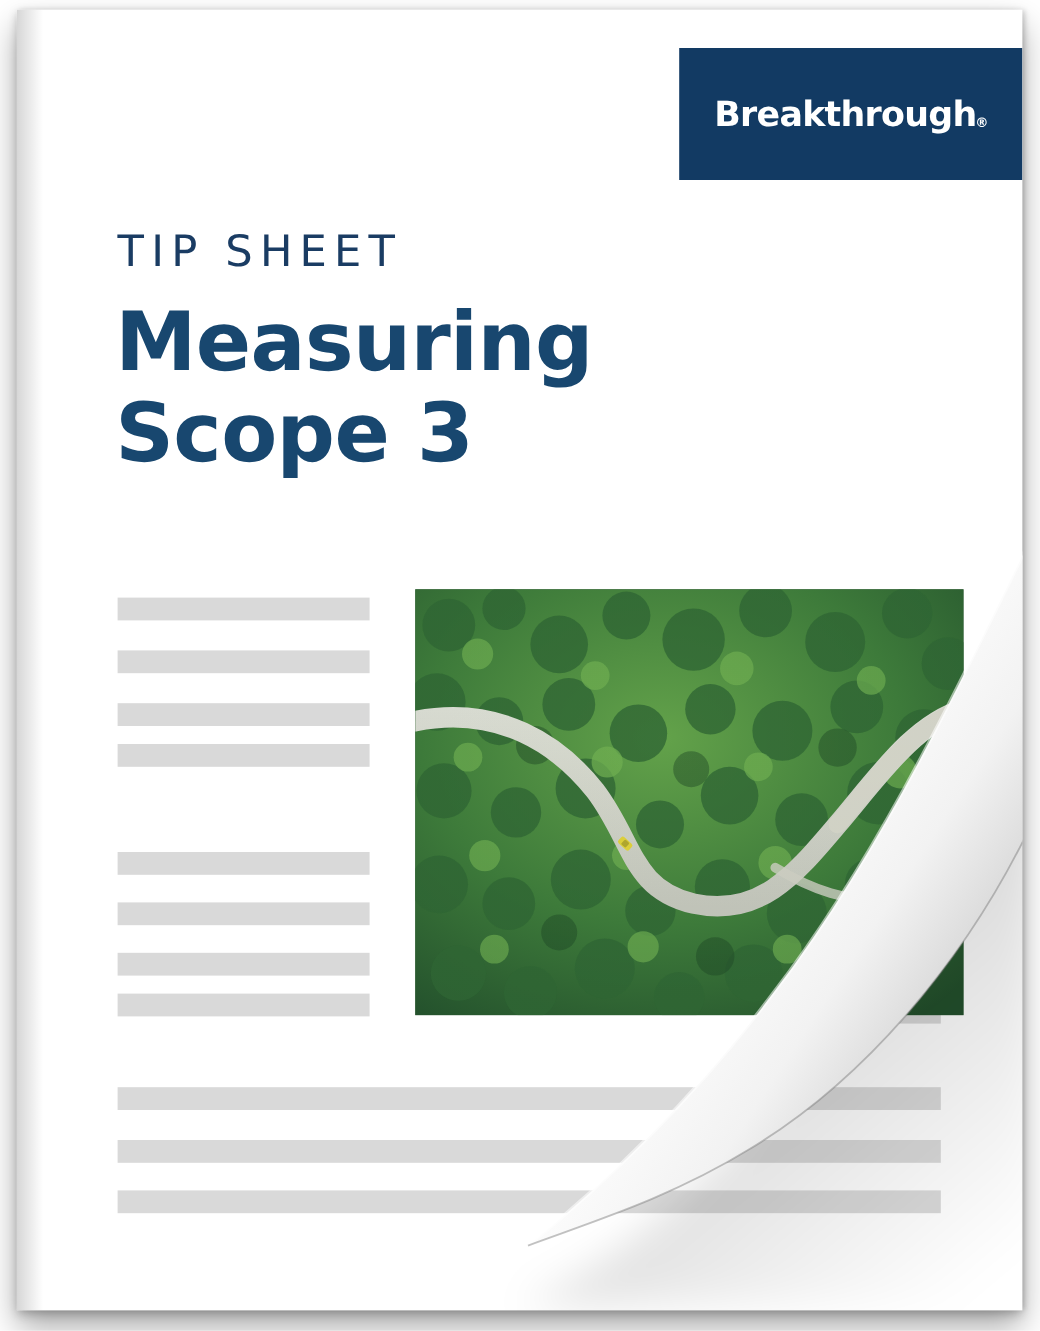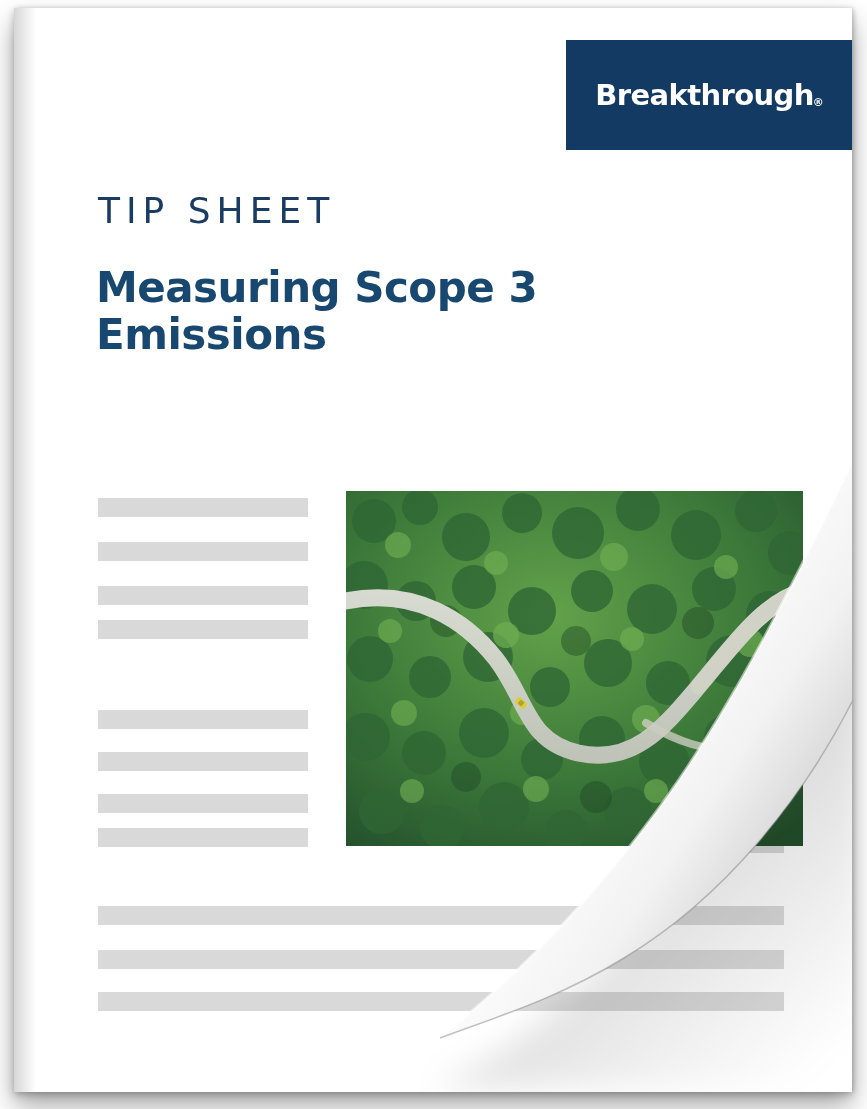--- a/index.html
+++ b/index.html
@@ -84,25 +84,25 @@
     top: 182px;
     color: #1a3c63;
     font-family: "DejaVu Sans", sans-serif;
     font-size: 36px;
     font-weight: 500;
     letter-spacing: 6px;
   }
   .doc-title {
     position: absolute;
     left: 82px;
-    top: 256px;
+    top: 240px;
     width: 620px;
     color: #18476f;
     font-family: "DejaVu Sans", sans-serif;
-    font-size: 42px;
+    font-size: 68px;
     line-height: 1.12;
     font-weight: bold;
     letter-spacing: -0.5px;
   }
 
   
   .bar {
     position: absolute;
     background: #d9d9d9;
     height: 19px;
@@ -156,21 +156,20 @@
 
     <div class="brand-badge">
       <span class="brand-wordmark">
         <span>Breakthrough</span><span class="reg">®</span>
       </span>
     </div>
 
     <div class="eyebrow">TIP SHEET</div>
     <div class="doc-title">
       <div>Measuring Scope 3</div>
-      <div>Emissions</div>
     </div>
 
     <div id="bars">
         <div class="bar" style="left: 84px; top: 490px; width: 210px; background: rgb(217, 217, 217);"></div>
         <div class="bar" style="left: 84px; top: 534px; width: 210px; background: rgb(217, 217, 217);"></div>
         <div class="bar" style="left: 84px; top: 578px; width: 210px; background: rgb(217, 217, 217);"></div>
         <div class="bar" style="left: 84px; top: 612px; width: 210px; background: rgb(217, 217, 217);"></div>
         <div class="bar" style="left: 84px; top: 702px; width: 210px; background: rgb(217, 217, 217);"></div>
         <div class="bar" style="left: 84px; top: 744px; width: 210px; background: rgb(217, 217, 217);"></div>
         <div class="bar" style="left: 84px; top: 786px; width: 210px; background: rgb(217, 217, 217);"></div>

